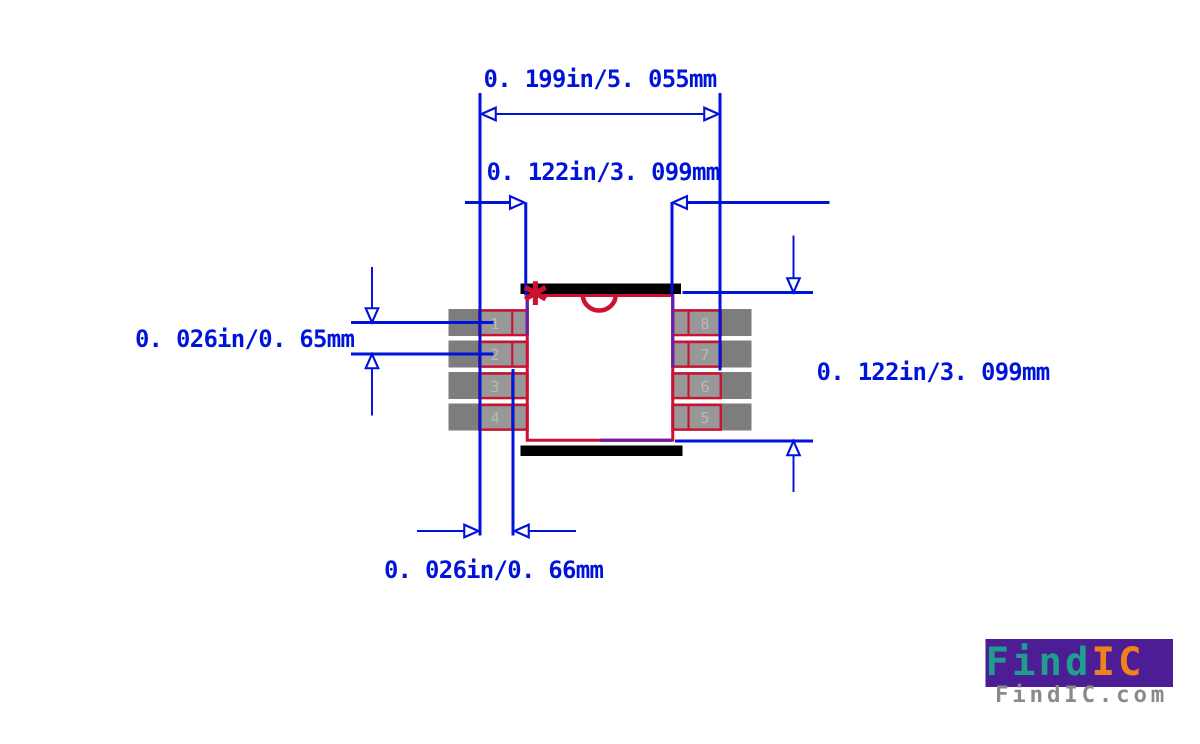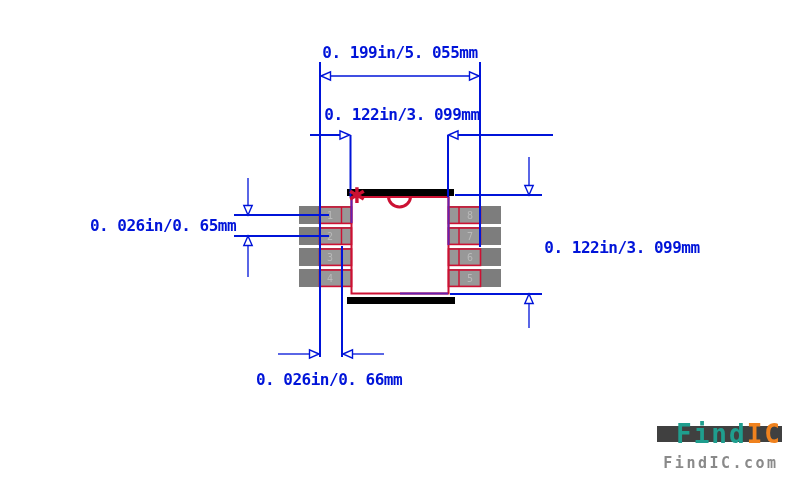--- a/index.html
+++ b/index.html
@@ -15,22 +15,22 @@
   .pad-num{
     font-family:"DejaVu Sans Mono","Liberation Mono",monospace;
     font-size:10px;fill:#b9b9b9;
   }
   .blue-ln{stroke:#0014d9;stroke-width:2;fill:none;}
   .blue-thin{stroke:#0014d9;stroke-width:1.3;fill:none;}
   .arrow{fill:#ffffff;stroke:#0014d9;stroke-width:1.4;}
   .red-ln{stroke:#cc1133;fill:none;}
   .purple-ln{stroke:#681fae;stroke-width:2;fill:none;}
   .logo-box{
-    position:absolute;left:657px;top:426px;width:125px;height:16px;
-    background:#404040;display:flex;align-items:center;justify-content:flex-end;
+    position:absolute;left:657px;top:426px;width:125px;height:32px;
+    background:#4c1d95;display:flex;align-items:center;justify-content:flex-start;
   }
   .logo-brand{
     font-family:"DejaVu Sans Mono","Liberation Mono",monospace;
     font-weight:bold;font-size:26px;letter-spacing:2px;line-height:1;white-space:nowrap;
   }
   .logo-find{color:#1f9e8e;}
   .logo-ic{color:#f0821e;}
   .logo-domain{
     position:absolute;left:658px;top:454px;width:126px;text-align:center;
     font-family:"DejaVu Sans Mono","Liberation Mono",monospace;

